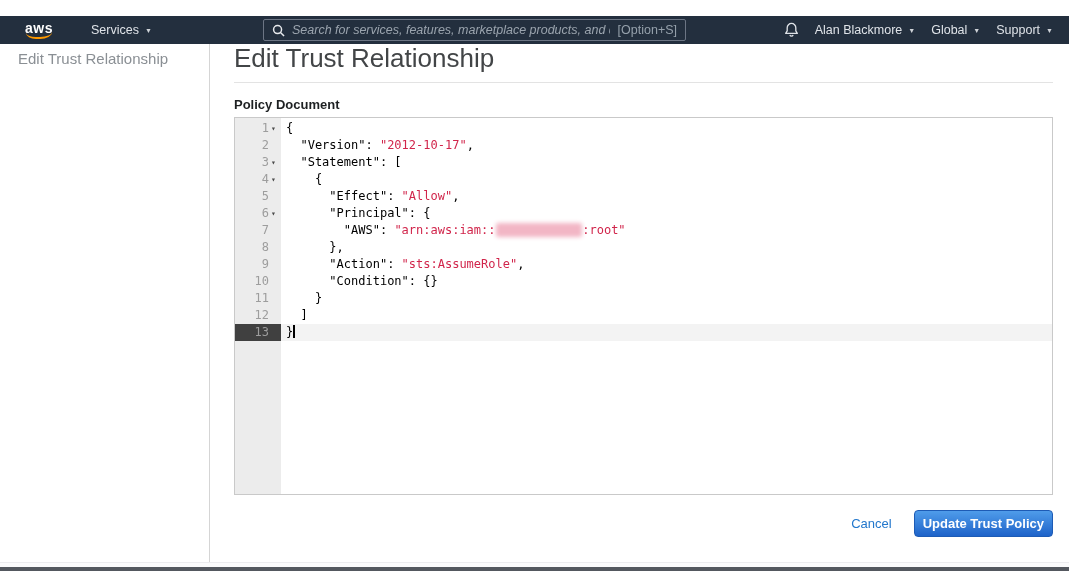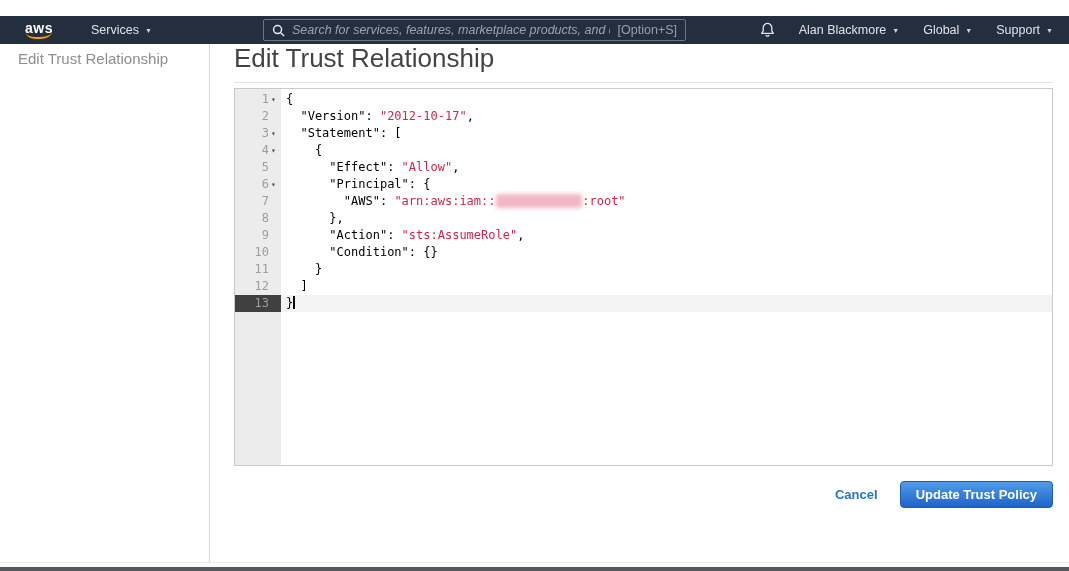--- a/index.html
+++ b/index.html
@@ -19,21 +19,21 @@
   .caret { font-size:7px; color:#cfd3d8; line-height:1; }
   .search-wrap { position:absolute; left:263px; top:3px; width:423px; height:22px;
     border:1px solid #6c7584; border-radius:2px; display:flex; align-items:center;
     padding:0 8px; background:#232f3e; }
   .search-wrap svg { flex:none; }
   .search-input { flex:1; background:transparent; border:none; outline:none;
     color:#e8eaed; font-size:12.5px; font-style:italic; margin-left:7px; font-family:"Liberation Sans",sans-serif; }
   .search-input::placeholder { color:#9ba4ae; font-style:italic; }
   .shortcut { color:#95a0ab; font-size:12.5px; margin-left:8px; }
   .topbar-right { position:absolute; right:16px; top:0; height:28px;
-    display:flex; align-items:center; gap:24px; }
+    display:flex; align-items:center; gap:16px; }
   .bell-btn { display:flex; align-items:center; cursor:pointer; }
 
   
   .sidebar { position:absolute; left:0; top:28px; width:210px; height:539px;
     border-right:1px solid #d5d5d5; background:#fff; }
   .sidebar-title { margin:22px 0 0 18px; color:#8a8f94; font-size:15px; }
 
   
   .main { position:absolute; left:234px; top:28px; width:819px; }
   .page-title { margin-top:15px; font-size:26px; font-weight:400; color:#424547; }
@@ -56,23 +56,23 @@
   .tok-s { color:#d1254b; }
   .tok-b { color:transparent; background:#f2b6c5; filter:blur(2px); border-radius:2px; }
   .line.active .gutter-cell { background:#404040; }
   .line.active .code-cell { background:#f3f3f3; }
   .cursor-bar { display:inline-block; width:1.5px; height:13px; background:#000;
     vertical-align:-2px; }
 
   
   .actions { display:flex; justify-content:flex-end; align-items:center;
     margin-top:15px; gap:22px; }
-  .cancel-link { color:#2277cc; font-size:13px; font-weight:bold; cursor:pointer; text-decoration:none; }
+  .cancel-link { color:#2277cc; font-size:13px; font-weight:normal; cursor:pointer; text-decoration:none; }
   .update-btn { background:linear-gradient(#4f9cea,#1e63c9); border:1px solid #1d5bb5;
-    border-radius:4px; color:#fff; font-weight:bold; font-size:13px; padding:5px 15px;
+    border-radius:4px; color:#fff; font-weight:bold; font-size:13px; padding:5px 8px;
     cursor:pointer; font-family:"Liberation Sans",sans-serif; }
 
   
   .footer-light { position:absolute; left:0; bottom:4px; width:1069px; height:5px;
     background:#fbfbfc; border-top:1px solid #ececef; }
   .footer-dark { position:absolute; left:0; bottom:0; width:1069px; height:4px;
     background:#54585f; }
 </style>
 </head>
 <body>
@@ -116,20 +116,21 @@
   </div>
 </header>
 
 <aside class="sidebar">
   <div class="sidebar-title">Edit Trust Relationship</div>
 </aside>
 
 <main class="main">
   <h1 class="page-title">Edit Trust Relationship</h1>
   <hr class="title-divider">
+  <div class="policy-label">Policy Document</div>
 
   <div class="editor">
     <div class="lines">
         <div class="line">
           <div class="gutter-cell">
             <span>1</span>
             <span class="fold-slot">▾</span>
           </div>
           <div class="code-cell"><span class="tok-p">{</span></div>
         </div>

